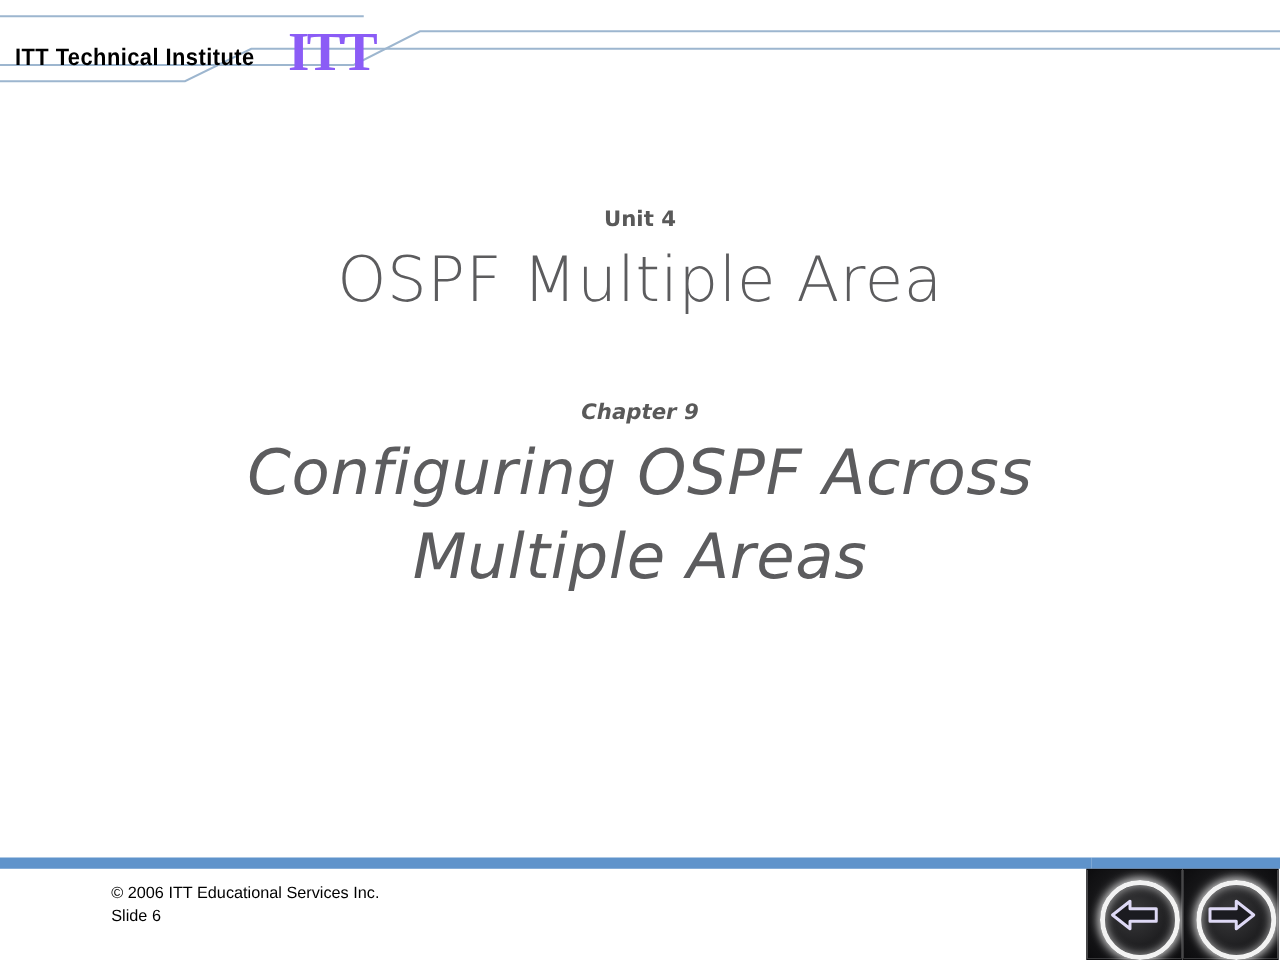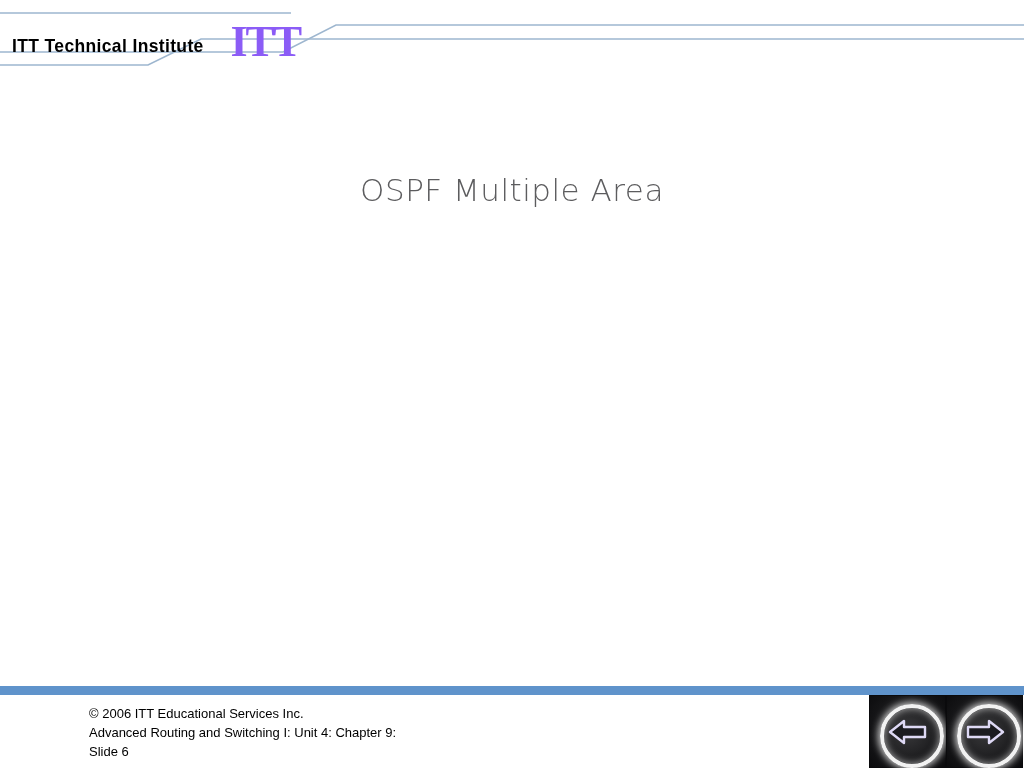--- a/index.html
+++ b/index.html
@@ -83,21 +83,21 @@
     color: #595959;
     line-height: 1.25;
     letter-spacing: 0px;
   }
   .eyebrow.italic {
     font-style: italic;
   }
   .headline {
     font-family: "DejaVu Sans", sans-serif;
     font-weight: 300;
-    font-size: 31px;
+    font-size: 50px;
     color: #5c5c5e;
     line-height: 1.34;
     letter-spacing: 0.5px;
     padding: 0 95px;
     margin-top: 4px;
   }
   .headline.italic {
     font-style: italic;
   }
 
@@ -190,32 +190,36 @@
 
   <div id="logo-block">
     <span id="logo-wordmark">ITT Technical Institute</span>
     <span id="logo-mark">ITT</span>
   </div>
 </div>
 
 <div id="slide-body">
 
   <div class="title-group" id="unit-group">
+    <div class="eyebrow">Unit 4</div>
     <div class="headline">OSPF Multiple Area</div>
   </div>
 
+  <div class="title-group" id="chapter-group">
+    <div class="eyebrow italic">Chapter 9</div>
+    <div class="headline italic">Configuring OSPF Across Multiple Areas</div>
+  </div>
 
 </div>
 
 <div id="footer-bar"></div>
 <div id="footer-bar-right"></div>
 
 <div id="footer-text">
   <div>© 2006 ITT Educational Services Inc.</div>
-  <div>Advanced Routing and Switching I: Unit 4: Chapter 9:</div>
   <div>Slide 6</div>
 </div>
 
 <div id="nav-buttons">
 
   <div class="nav-button">
     <div class="ring"></div>
     <svg width="42" height="32" viewBox="0 0 42 32">
       <path d="M 3 16 L 17 5 L 17 11 L 38 11 L 38 21 L 17 21 L 17 27 Z" fill="#1b1b20" stroke="#ded9f5" stroke-width="2.4" stroke-linejoin="round"></path>
     </svg>

